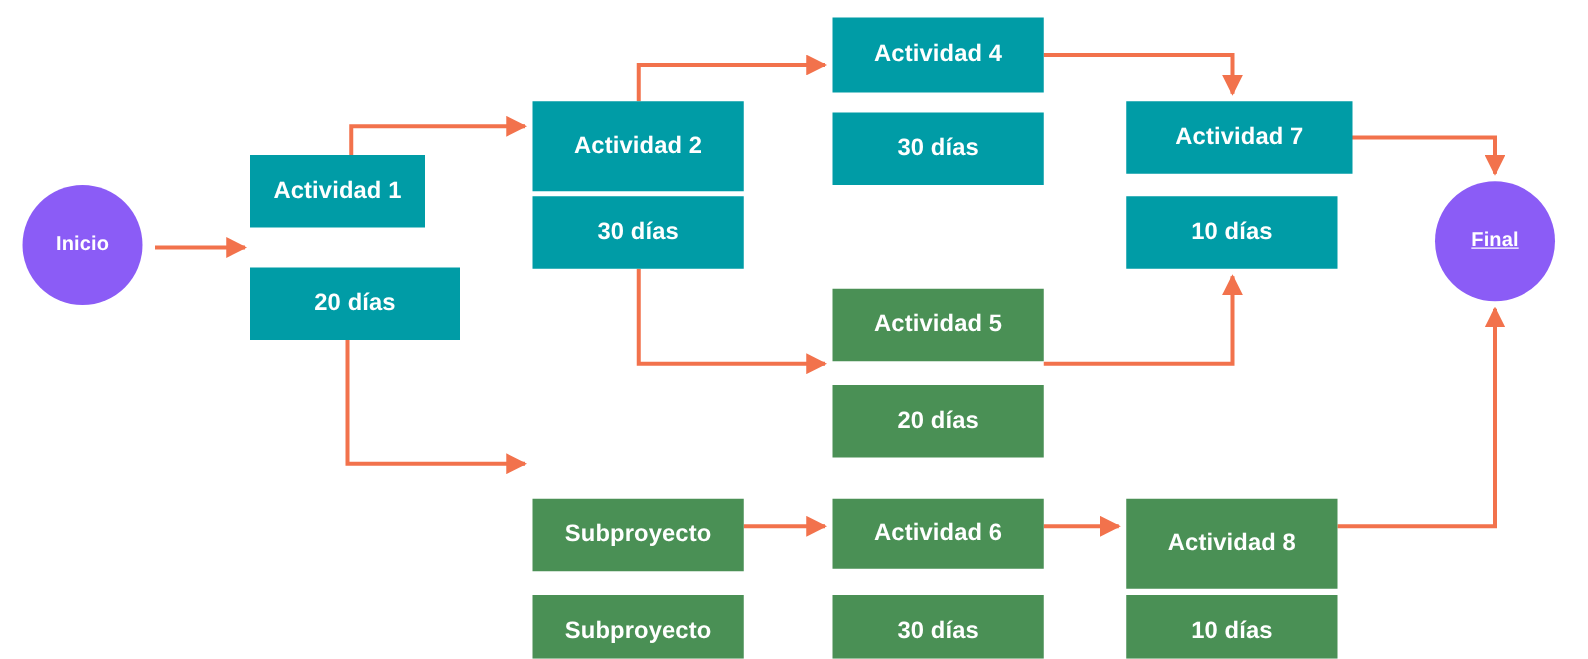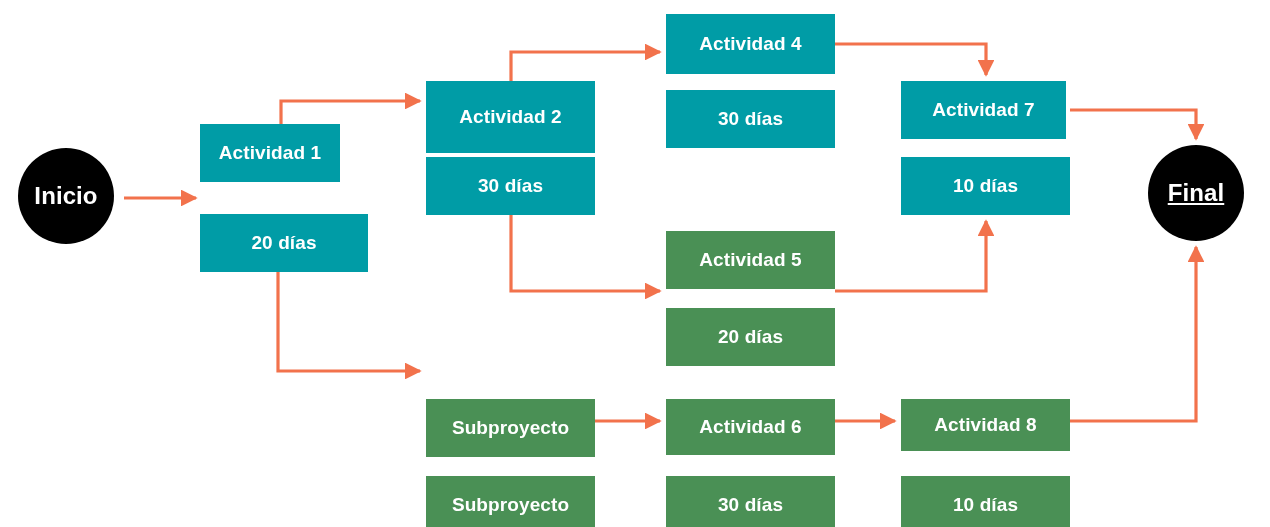--- a/index.html
+++ b/index.html
@@ -35,23 +35,23 @@
     font-weight: bold;
     letter-spacing: 0.1px;
     z-index: 2;
   }
   .node.rect {
     font-size: 19px;
   }
   .node.teal  { background: #009CA6; }
   .node.green { background: #4A9055; margin-top: 46px; }
   .node.circle {
-    background: #000000;
+    background: #8b5cf6;
     border-radius: 50%;
-    font-size: 24px;
+    font-size: 16px;
   }
 </style>
 </head>
 <body>
 
 <div id="canvas">
 
   <svg id="edges" viewBox="0 0 1270 527" xmlns="http://www.w3.org/2000/svg">
     <defs>
       <marker id="arrowhead" viewBox="0 0 10 10" refX="9" refY="5" markerWidth="5.2" markerHeight="5.2" orient="auto-start-reverse">
@@ -94,39 +94,39 @@
       </div>
       <div class="node rect teal" style="left: 666px; top: 90px; width: 169px; height: 58px;">
         <span>30 días</span>
       </div>
       <div class="node rect green" style="left: 666px; top: 185px; width: 169px; height: 58px;">
         <span>Actividad 5</span>
       </div>
       <div class="node rect green" style="left: 666px; top: 262px; width: 169px; height: 58px;">
         <span>20 días</span>
       </div>
-      <div class="node rect teal" style="left: 901px; top: 81px; width: 165px; height: 58px;">
+      <div class="node rect teal" style="left: 901px; top: 81px; width: 181px; height: 58px;">
         <span>Actividad 7</span>
       </div>
       <div class="node rect teal" style="left: 901px; top: 157px; width: 169px; height: 58px;">
         <span>10 días</span>
       </div>
       <div class="node rect green" style="left: 426px; top: 353px; width: 169px; height: 58px;">
         <span>Subproyecto</span>
       </div>
       <div class="node rect green" style="left: 426px; top: 430px; width: 169px; height: 58px;">
         <span>Subproyecto</span>
       </div>
       <div class="node rect green" style="left: 666px; top: 353px; width: 169px; height: 56px;">
         <span>Actividad 6</span>
       </div>
       <div class="node rect green" style="left: 666px; top: 430px; width: 169px; height: 58px;">
         <span>30 días</span>
       </div>
-      <div class="node rect green" style="left: 901px; top: 353px; width: 169px; height: 52px;">
+      <div class="node rect green" style="left: 901px; top: 353px; width: 169px; height: 72px;">
         <span>Actividad 8</span>
       </div>
       <div class="node rect green" style="left: 901px; top: 430px; width: 169px; height: 58px;">
         <span>10 días</span>
       </div>
       <div class="node circle gray" style="left: 1148px; top: 145px; width: 96px; height: 96px; text-decoration: underline;">
         <span>Final</span>
       </div>
     </div>
 

